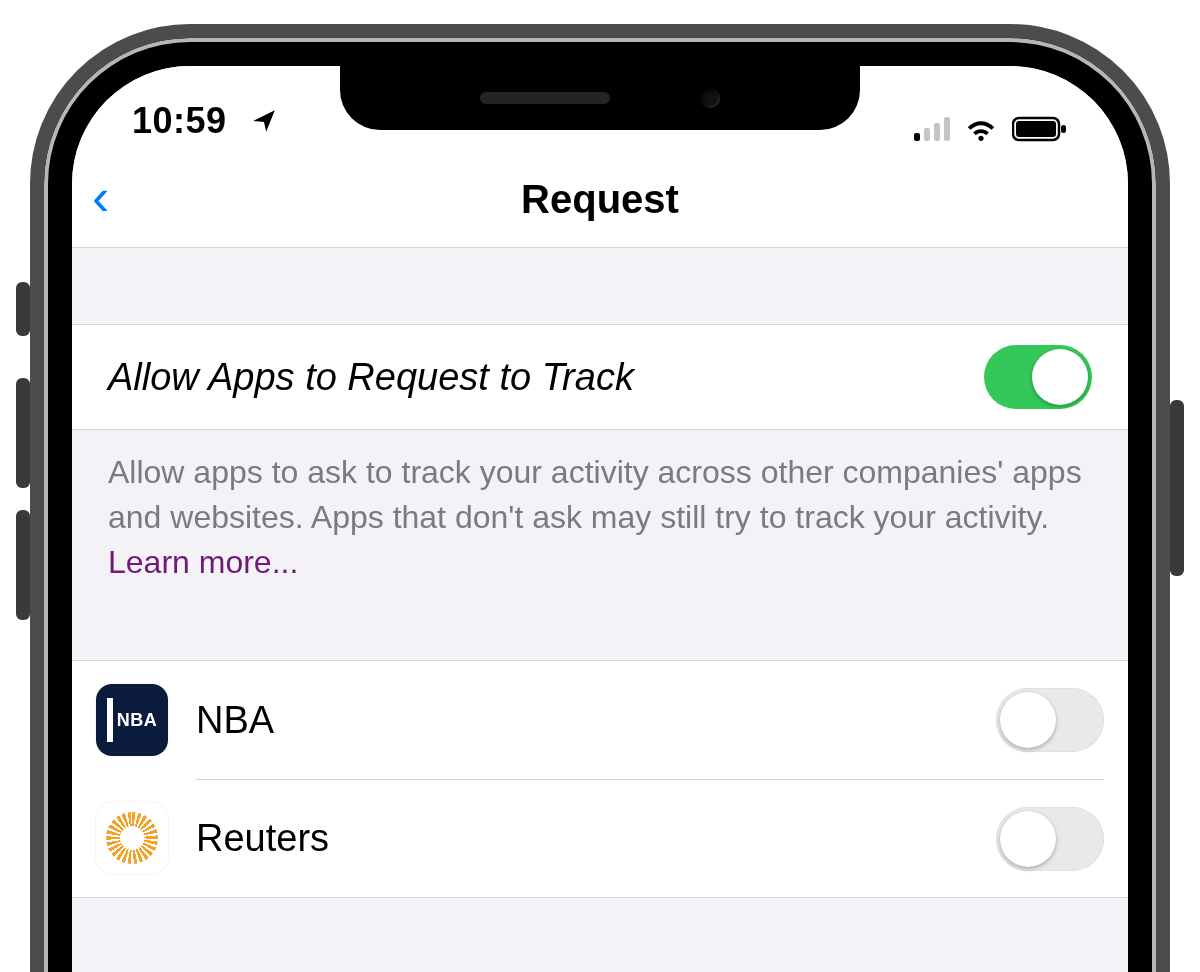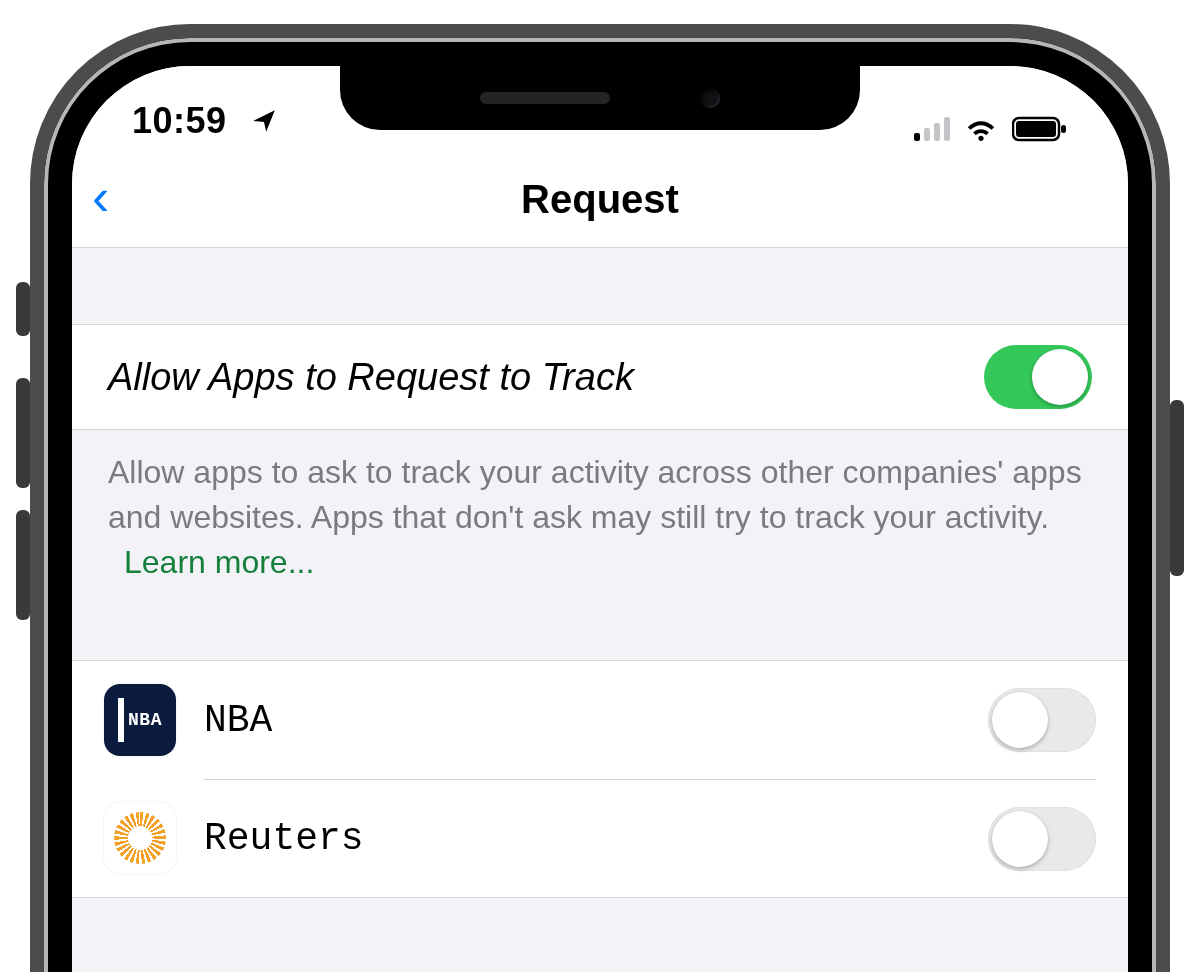--- a/index.html
+++ b/index.html
@@ -106,21 +106,21 @@
   }
   .cell .label { flex: 1; font-style: italic; }
   .section-gap { height: 76px; }
   .section-gap2 { height: 76px; }
 
   .footer-text {
     padding: 20px 36px 0 36px;
     font-size: 32px; line-height: 1.4;
     color: #7a7a80;
   }
-  .footer-text .link { color: #15803d; margin-left: 16px; }
+  .footer-text .link { color: #701a75; }
 
   
   .switch {
     position: relative; width: 108px; height: 64px;
     background: #e9e9eb; border-radius: 40px;
     box-shadow: inset 0 0 0 1px #e1e1e3;
     flex-shrink: 0;
   }
   .switch.on { background: #34c759; box-shadow: none; }
   .switch .knob {
@@ -129,23 +129,22 @@
     box-shadow: 0 2px 4px rgba(0,0,0,0.25), 0 0 0 0.5px rgba(0,0,0,0.05);
     transition: none;
   }
   .switch.on .knob { left: 48px; }
 
   
   .app-list { background: #fff; border-top: 1px solid #d6d6d9; border-bottom: 1px solid #d6d6d9; }
   .app-row {
     display: flex; align-items: center;
     min-height: 118px;
-    padding: 0 32px;
+    padding: 0 24px;
     font-size: 38px;
-    font-family: Liberation Mono, monospace;
   }
   .app-row + .app-row .row-body { border-top: 1px solid #d6d6d9; }
   .row-body { display:flex; align-items:center; flex:1; min-height:118px; margin-left: 28px; padding-right: 0;}
   .app-icon {
     width: 72px; height: 72px; border-radius: 16px; flex-shrink: 0;
     display: flex; align-items: center; justify-content: center;
     box-shadow: 0 0 0 0.5px rgba(0,0,0,0.08);
   }
   .app-name { flex: 1; }
 

